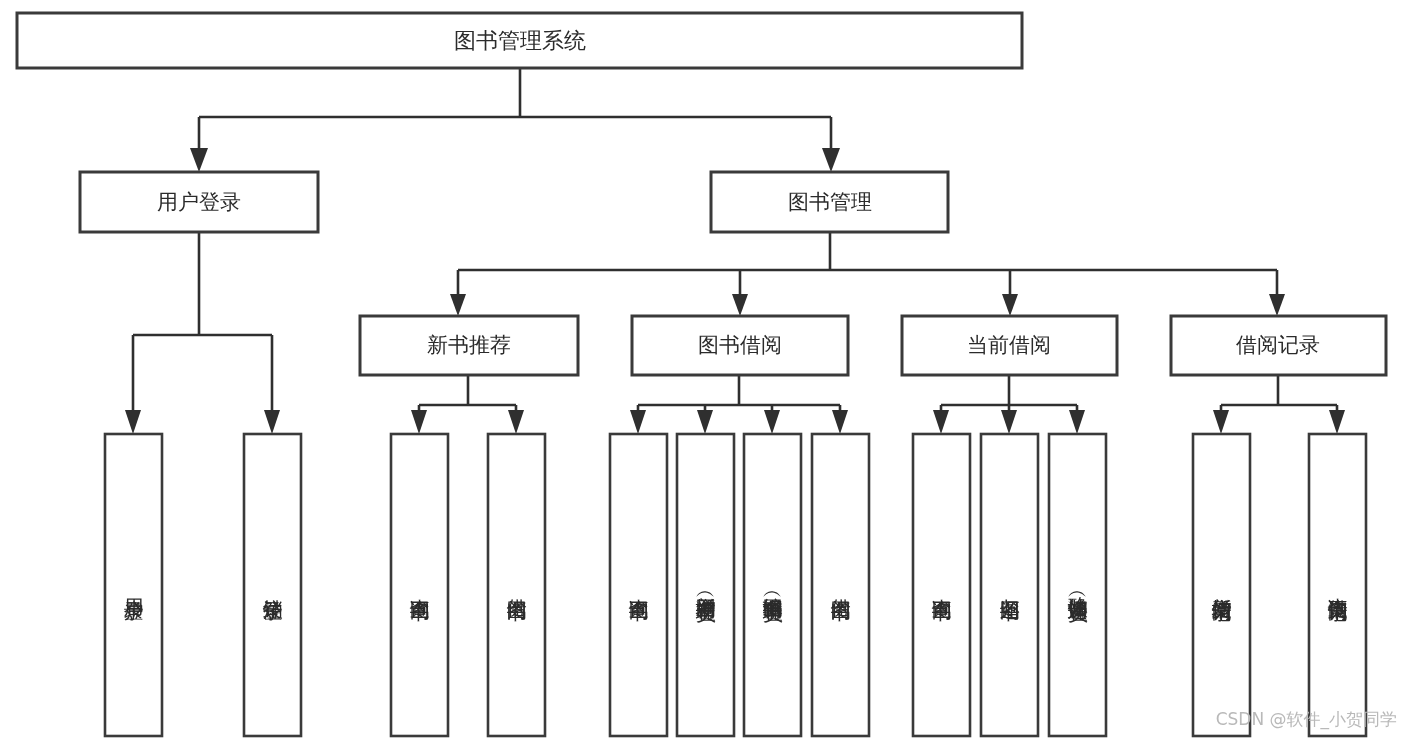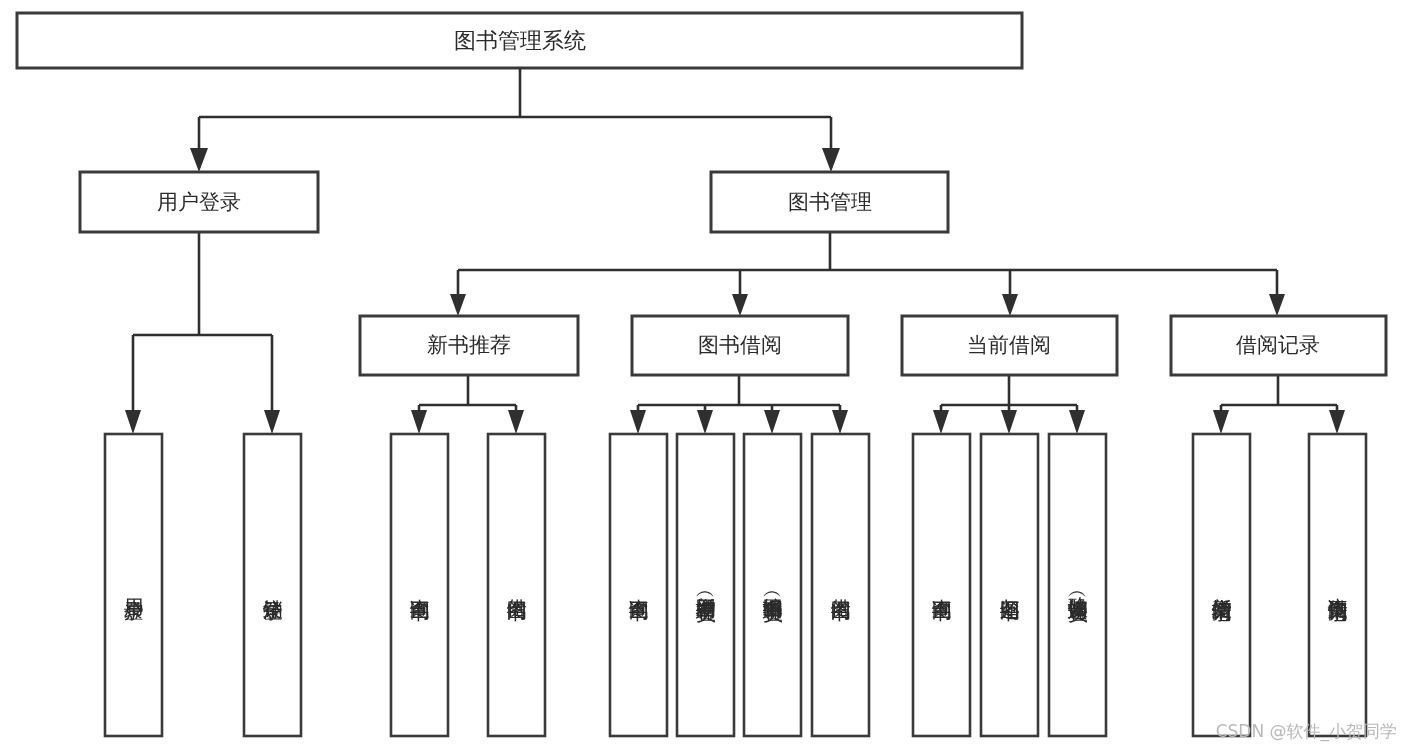--- a/index.html
+++ b/index.html
@@ -67,21 +67,21 @@
     color: #2b2b2b;
     writing-mode: vertical-rl;
     text-orientation: upright;
     letter-spacing: 1px;
     white-space: nowrap;
     pointer-events: none;
   }
   .watermark {
     position: absolute;
     right: 8px;
-    bottom: 4px;
+    bottom: 16px;
     font-family: "DejaVu Sans", "Liberation Sans", sans-serif;
     font-size: 17px;
     color: #b9b9b9;
     white-space: nowrap;
   }
 </style>
 </head>
 <body>
 
 <div id="diagram-root">

